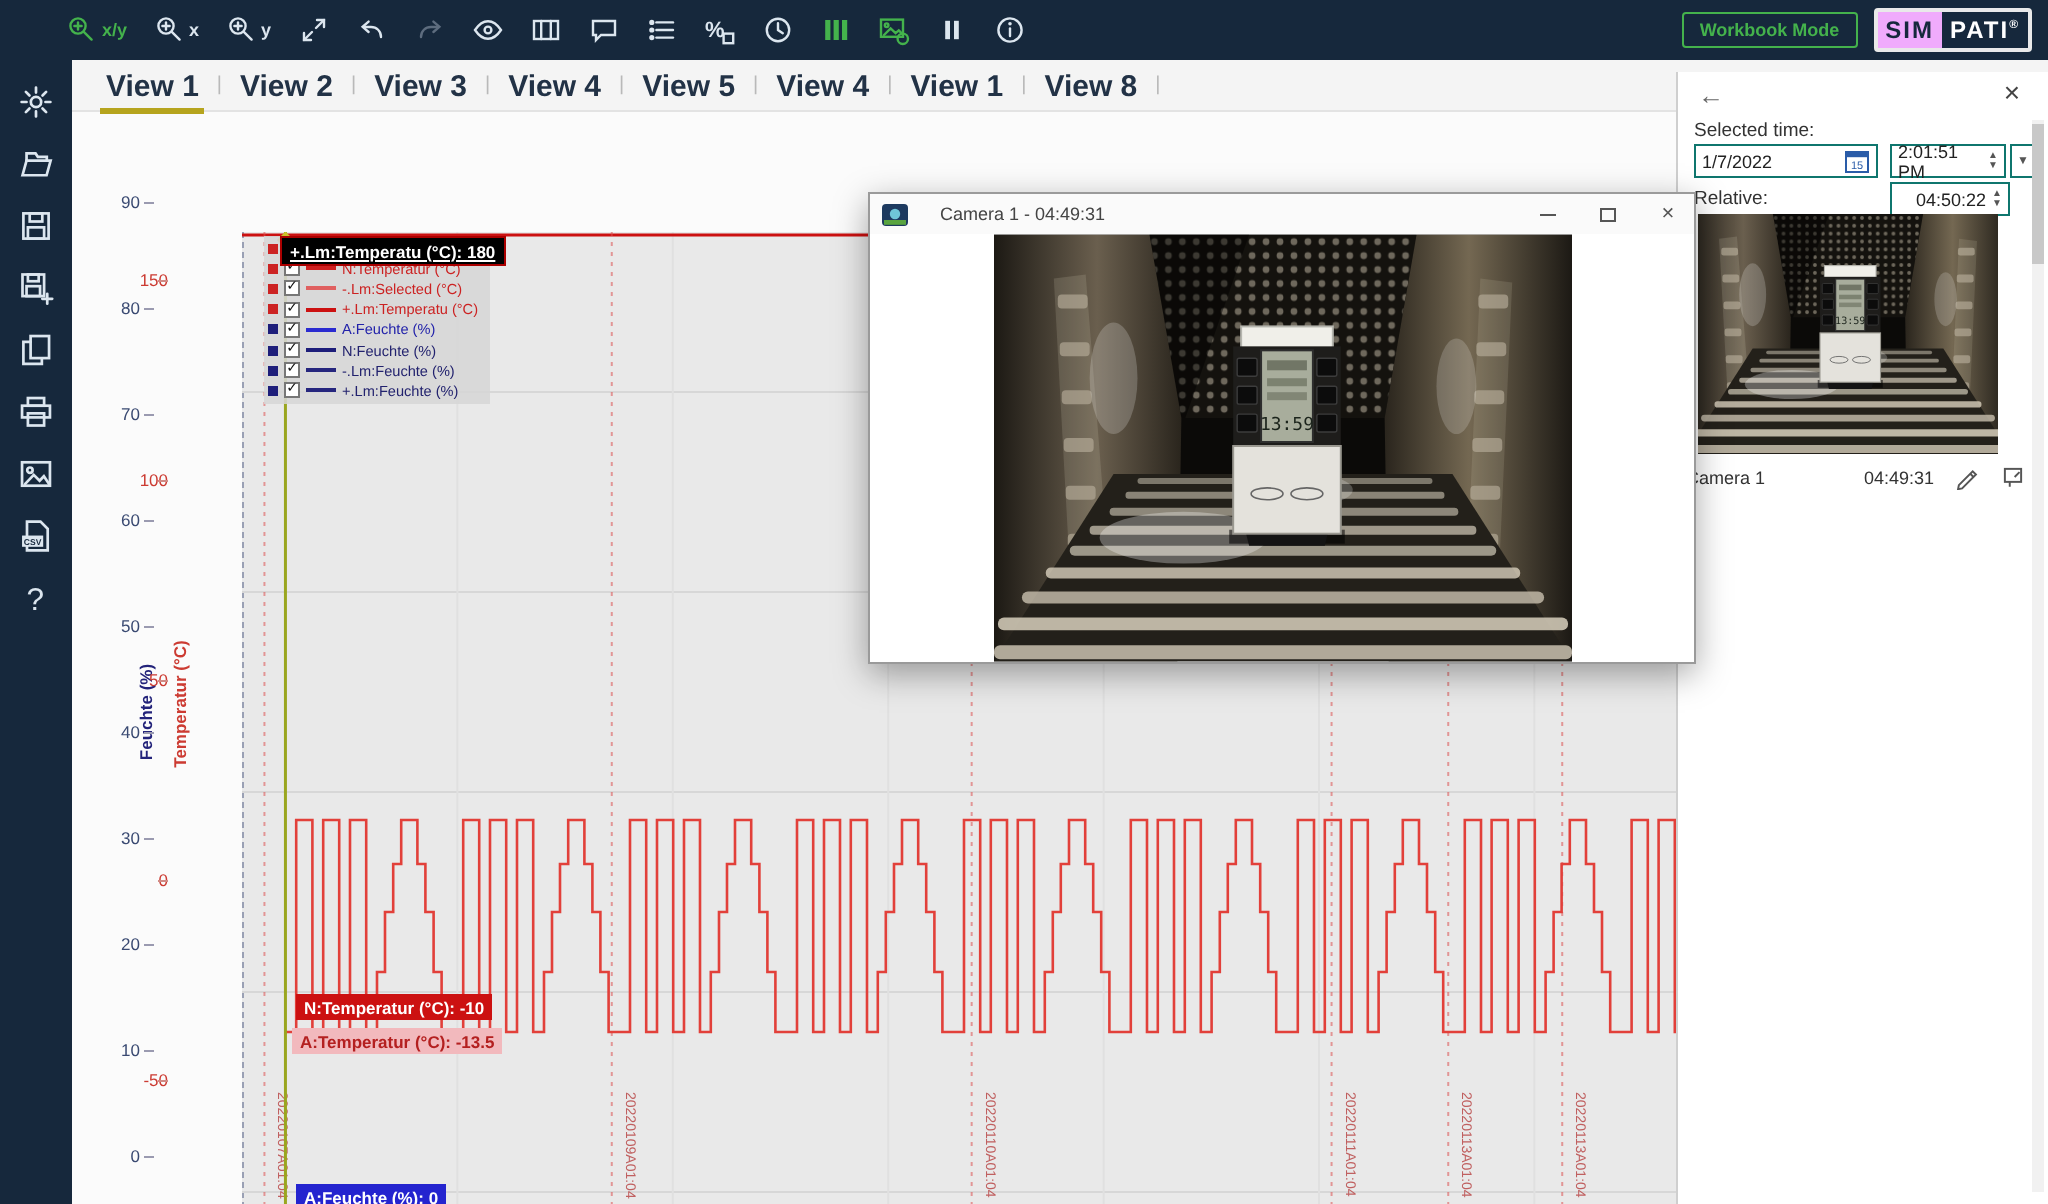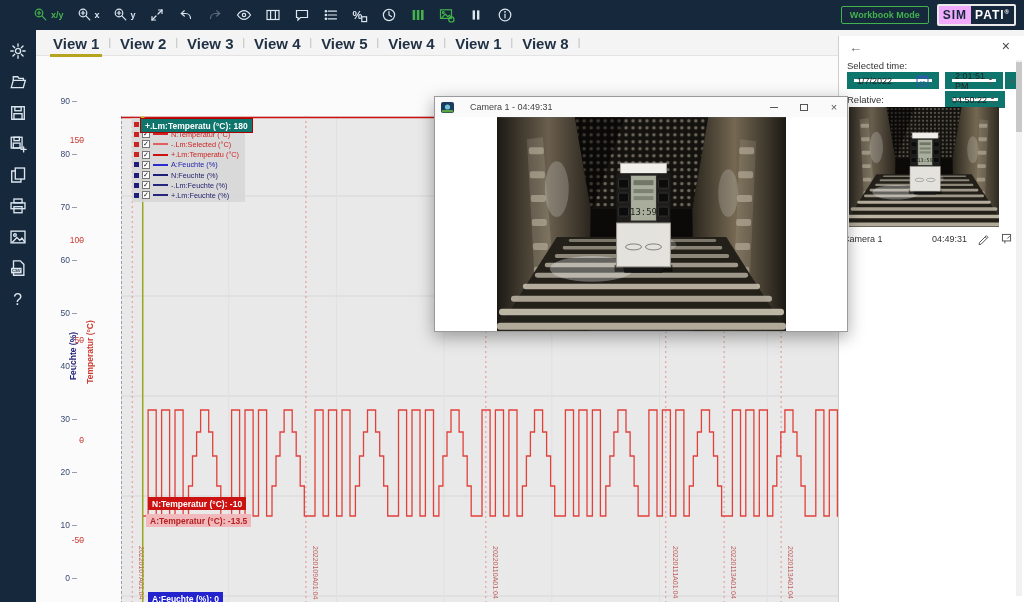--- a/index.html
+++ b/index.html
@@ -47,40 +47,40 @@
   
   #legend { position:absolute; left:96px; top:62px; width:113px; background:rgba(214,214,214,.88); z-index:5; padding:1px 2px; }
   .lrow { display:flex; align-items:center; height:10.2px; gap:3px; }
   .sw { width:5px; height:5px; flex:0 0 5px; }
   .cb { width:8px; height:8px; flex:0 0 8px; background:#fff; border:1px solid #777; font-size:7px; line-height:6px; text-align:center; color:#111; cursor:pointer; }
   .ln { width:15px; height:2px; flex:0 0 15px; }
   .ltxt { font-size:7.3px; white-space:nowrap; }
 
   
   .tip { position:absolute; font-size:8.5px; font-weight:bold; padding:1.5px 4px; white-space:nowrap; z-index:8; }
-  #tip-top { left:104px; top:62px; background:#0f766e; color:#fff; border:1px solid #a00; }
+  #tip-top { left:104px; top:62px; background:#000000; color:#fff; border:1px solid #a00;text-decoration:underline; }
   #tip-ntemp { left:112px; top:441px; background:#cc1111; color:#fff; }
   #tip-atemp { left:110px; top:458px; background:#f2b9bd; color:#b42020; }
   #tip-ahum { left:112px; top:536px; background:#2424cf; color:#fff; }
 
   
   #cam-window { position:absolute; left:434px; top:96px; width:414px; height:236px; background:#fff; border:1px solid #9a9a9a; box-shadow:0 5px 16px rgba(0,0,0,.35); z-index:50; }
   #cam-titlebar { height:20px; display:flex; align-items:center; padding:0 6px; gap:16px; background:#fafafa; }
   #cam-title { font-size:9px; color:#444; flex:1; }
   .win-btn { width:14px; height:14px; display:flex; align-items:center; justify-content:center; color:#555; font-size:11px; cursor:pointer; }
   .win-btn .minbar { width:8px; height:1px; background:#555; }
   .win-btn .maxbox { width:8px; height:7px; border:1px solid #555; }
   #cam-photo { position:absolute; left:62px; top:20px; width:289px; height:214px; }
 
   
   #right-panel { position:absolute; left:838px; top:36px; width:186px; height:566px; background:#fff; border-left:1px solid #cfcfcf; z-index:40; font-size:9.5px; color:#333; }
   #rp-back { position:absolute; left:10px; top:4px; font-size:13px; color:#666; cursor:pointer; }
   #rp-close { position:absolute; right:14px; top:2px; font-size:14px; color:#444; cursor:pointer; }
   #rp-selected-label { position:absolute; left:8px; top:24px; font-size:9.5px; }
-  .rp-field { position:absolute; border:7px solid #0f766e; background:#fff; height:17px; display:flex; align-items:center; font-size:9px; color:#222; }
+  .rp-field { position:absolute; border:1px solid #0f766e; background:#fff; height:17px; display:flex; align-items:center; font-size:9px; color:#222; }
   #rp-date { left:8px; top:36px; width:92px; padding:0 3px; }
   #rp-date .cal { margin-left:auto; }
   #rp-time { left:106px; top:36px; width:58px; padding:0 3px; }
   #rp-time-drop { left:166px; top:36px; width:13px; justify-content:center; color:#555; font-size:6px; cursor:pointer; }
   #rp-relative-label { position:absolute; left:8px; top:58px; }
   #rp-relative { left:106px; top:55px; width:60px; padding:0 3px; justify-content:flex-end; }
   .spin { display:flex; flex-direction:column; margin-left:3px; font-size:5px; color:#555; line-height:4.5px; cursor:pointer; }
   #rp-thumb { position:absolute; left:10px; top:71px; width:150px; height:120px; cursor:pointer; }
   #rp-caption { position:absolute; left:4px; top:196px; width:170px; display:flex; align-items:center; font-size:9px; color:#333; }
   #rp-cam-time { margin-left:auto; }

